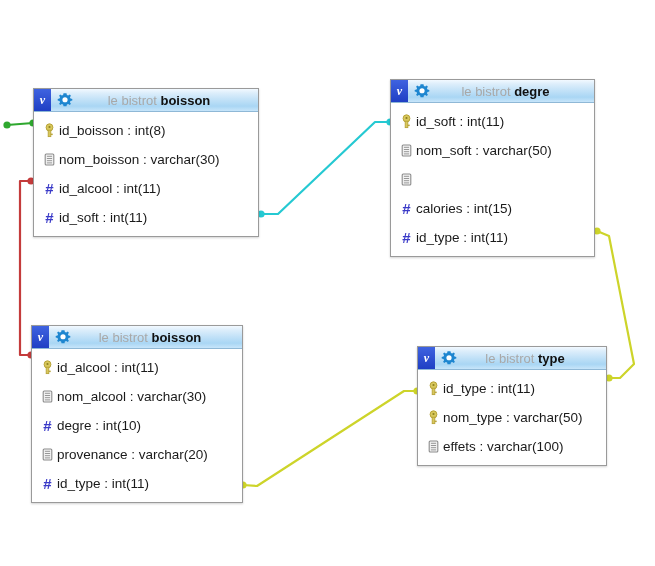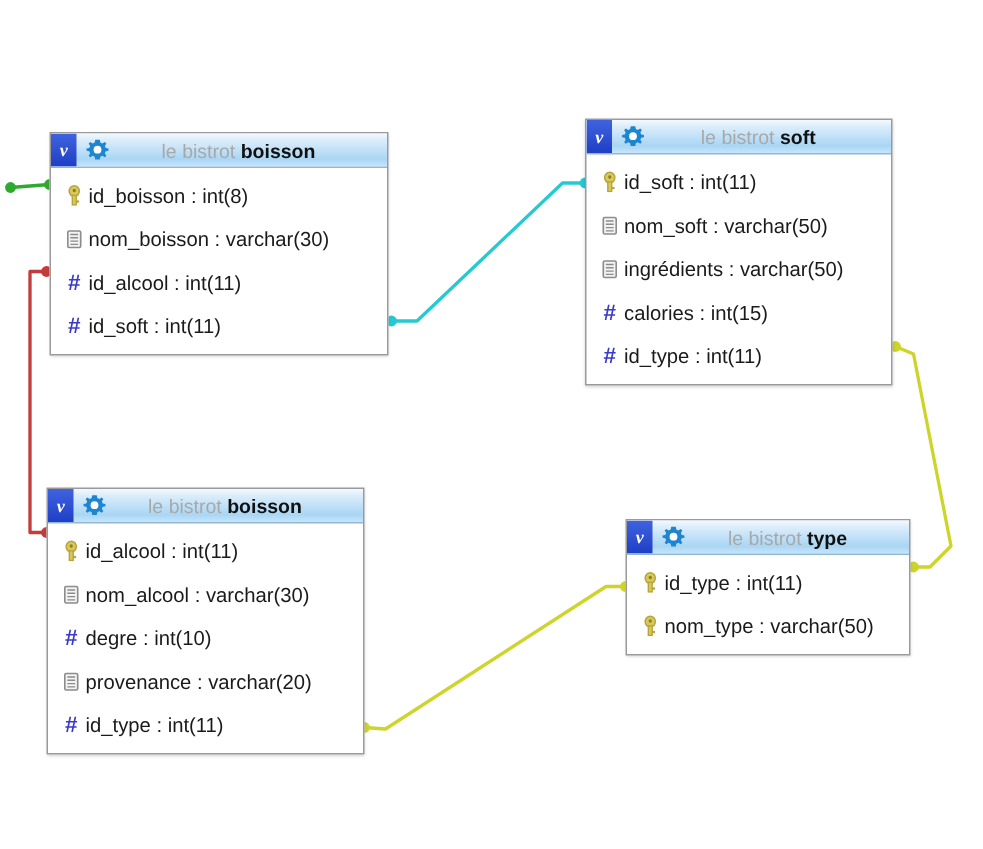--- a/index.html
+++ b/index.html
@@ -198,21 +198,21 @@
           </div>
         </div>
       </div>
       <div class="table-box" style="left: 390px; top: 79px; width: 205px;">
         <div class="tbl-header">
           <div class="hdr-badge">v</div>
           <svg viewBox="0 0 18 18" class="hdr-gear">
             <path fill="#1e86d0" d="M9 2.2 L10.5 2.2 L10.9 4.0 L12.2 4.6 L13.8 3.6 L14.9 4.7 L13.9 6.3 L14.5 7.6 L16.3 8.0 L16.3 9.5 L14.5 9.9 L13.9 11.2 L14.9 12.8 L13.8 13.9 L12.2 12.9 L10.9 13.5 L10.5 15.3 L9 15.3 L7.5 15.3 L7.1 13.5 L5.8 12.9 L4.2 13.9 L3.1 12.8 L4.1 11.2 L3.5 9.9 L1.7 9.5 L1.7 8.0 L3.5 7.6 L4.1 6.3 L3.1 4.7 L4.2 3.6 L5.8 4.6 L7.1 4.0 L7.5 2.2 Z"></path>
             <circle cx="9" cy="8.75" r="2.6" fill="#ffffff"></circle>
           </svg>
-          <div class="hdr-title"><span>le bistrot</span> <span class="tname">soft</span></div>
+          <div class="hdr-title"><span>le bistrot</span> <span class="tname">degre</span></div>
         </div>
         <div class="tbl-body">
           <div class="field-row">
             <svg viewBox="0 0 13 15" class="fld-icon">
               <ellipse cx="6.5" cy="4.4" rx="3.4" ry="3.6" fill="#d8c85c" stroke="#b8a43a" stroke-width="1"></ellipse>
               <circle cx="6.5" cy="4.0" r="1.1" fill="#8d7f22"></circle>
               <rect x="5.2" y="7.2" width="2.6" height="6.4" fill="#d8c85c" stroke="#b8a43a" stroke-width="0.9"></rect>
               <rect x="7.6" y="10.6" width="2.1" height="1.5" fill="#b8a43a"></rect>
             </svg>
             <span class="fld-text">id_soft : int(11)</span>
@@ -228,21 +228,20 @@
             <span class="fld-text">nom_soft : varchar(50)</span>
           </div>
           <div class="field-row">
             <svg viewBox="0 0 13 15" class="fld-icon">
               <rect x="2.2" y="2.0" width="8.6" height="11.0" rx="1" fill="#f3f3f3" stroke="#8c8c8c" stroke-width="1.1"></rect>
               <line x1="3.9" x2="9.1" y1="4.3" y2="4.3" stroke="#8c8c8c" stroke-width="0.9"></line>
               <line x1="3.9" x2="9.1" y1="6.5" y2="6.5" stroke="#8c8c8c" stroke-width="0.9"></line>
               <line x1="3.9" x2="9.1" y1="8.7" y2="8.7" stroke="#8c8c8c" stroke-width="0.9"></line>
               <line x1="3.9" x2="9.1" y1="10.9" y2="10.9" stroke="#8c8c8c" stroke-width="0.9"></line>
             </svg>
-            <span class="fld-text">ingrédients : varchar(50)</span>
           </div>
           <div class="field-row">
             <span class="hash-icon">#</span>
             <span class="fld-text">calories : int(15)</span>
           </div>
           <div class="field-row">
             <span class="hash-icon">#</span>
             <span class="fld-text">id_type : int(11)</span>
           </div>
         </div>
@@ -317,17 +316,27 @@
           </div>
           <div class="field-row">
             <svg viewBox="0 0 13 15" class="fld-icon">
               <ellipse cx="6.5" cy="4.4" rx="3.4" ry="3.6" fill="#d8c85c" stroke="#b8a43a" stroke-width="1"></ellipse>
               <circle cx="6.5" cy="4.0" r="1.1" fill="#8d7f22"></circle>
               <rect x="5.2" y="7.2" width="2.6" height="6.4" fill="#d8c85c" stroke="#b8a43a" stroke-width="0.9"></rect>
               <rect x="7.6" y="10.6" width="2.1" height="1.5" fill="#b8a43a"></rect>
             </svg>
             <span class="fld-text">nom_type : varchar(50)</span>
           </div>
+          <div class="field-row">
+            <svg viewBox="0 0 13 15" class="fld-icon">
+              <rect x="2.2" y="2.0" width="8.6" height="11.0" rx="1" fill="#f3f3f3" stroke="#8c8c8c" stroke-width="1.1"></rect>
+              <line x1="3.9" x2="9.1" y1="4.3" y2="4.3" stroke="#8c8c8c" stroke-width="0.9"></line>
+              <line x1="3.9" x2="9.1" y1="6.5" y2="6.5" stroke="#8c8c8c" stroke-width="0.9"></line>
+              <line x1="3.9" x2="9.1" y1="8.7" y2="8.7" stroke="#8c8c8c" stroke-width="0.9"></line>
+              <line x1="3.9" x2="9.1" y1="10.9" y2="10.9" stroke="#8c8c8c" stroke-width="0.9"></line>
+            </svg>
+            <span class="fld-text">effets : varchar(100)</span>
+          </div>
         </div>
       </div>
     </div>
 
 </div>
 
 </body></html>

